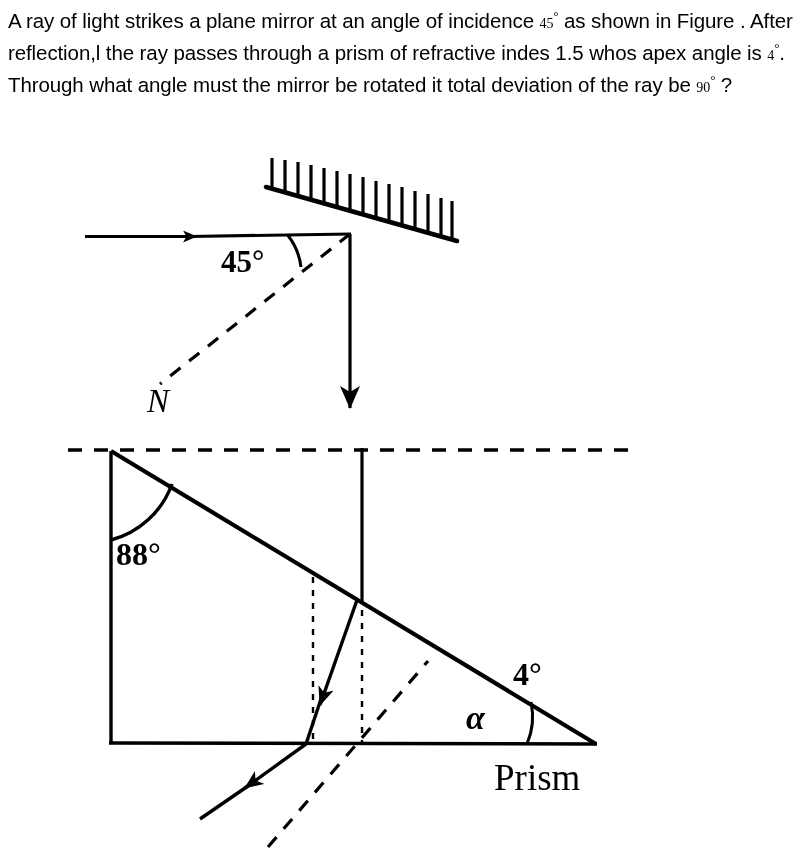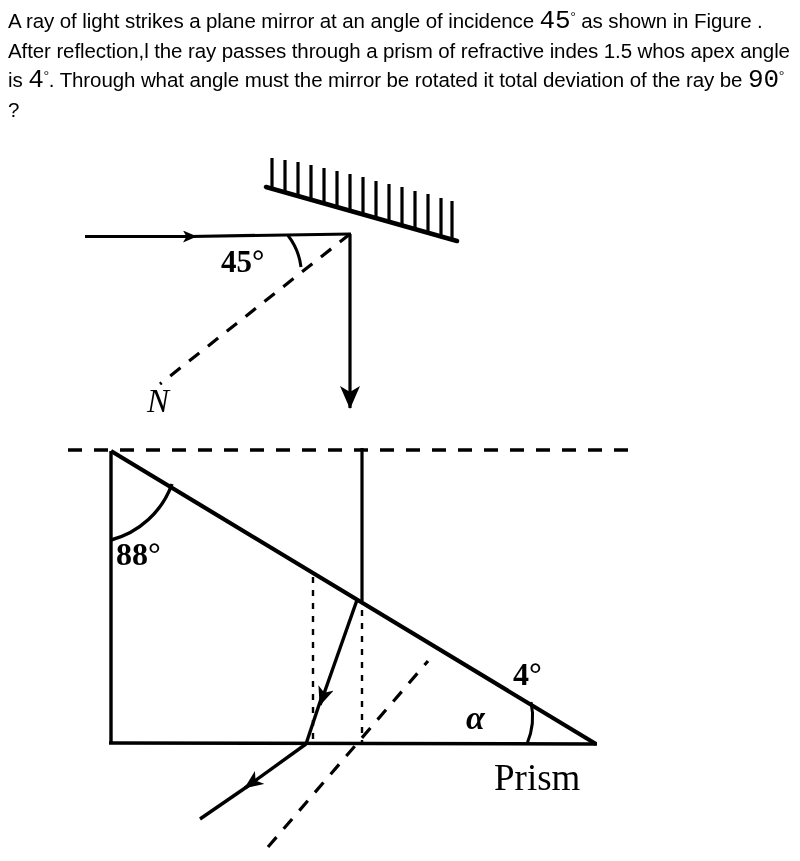--- a/index.html
+++ b/index.html
@@ -28,22 +28,22 @@
     left: 8px;
     top: 6px;
     width: 788px;
     font-family: "Liberation Sans", sans-serif;
     font-size: 20.5px;
     line-height: 29px;
     color: #000000;
     letter-spacing: -0.1px;
   }
   .mathnum {
-    font-family: Liberation Mono, monospace;
-    font-size: 26px;
+    font-family: Liberation Serif, serif;
+    font-size: 14px;
   }
   .deg-sup {
     font-family: "Liberation Serif", serif;
     font-size: 13px;
     vertical-align: super;
     line-height: 0;
   }
   
   #figure {
     position: absolute;

